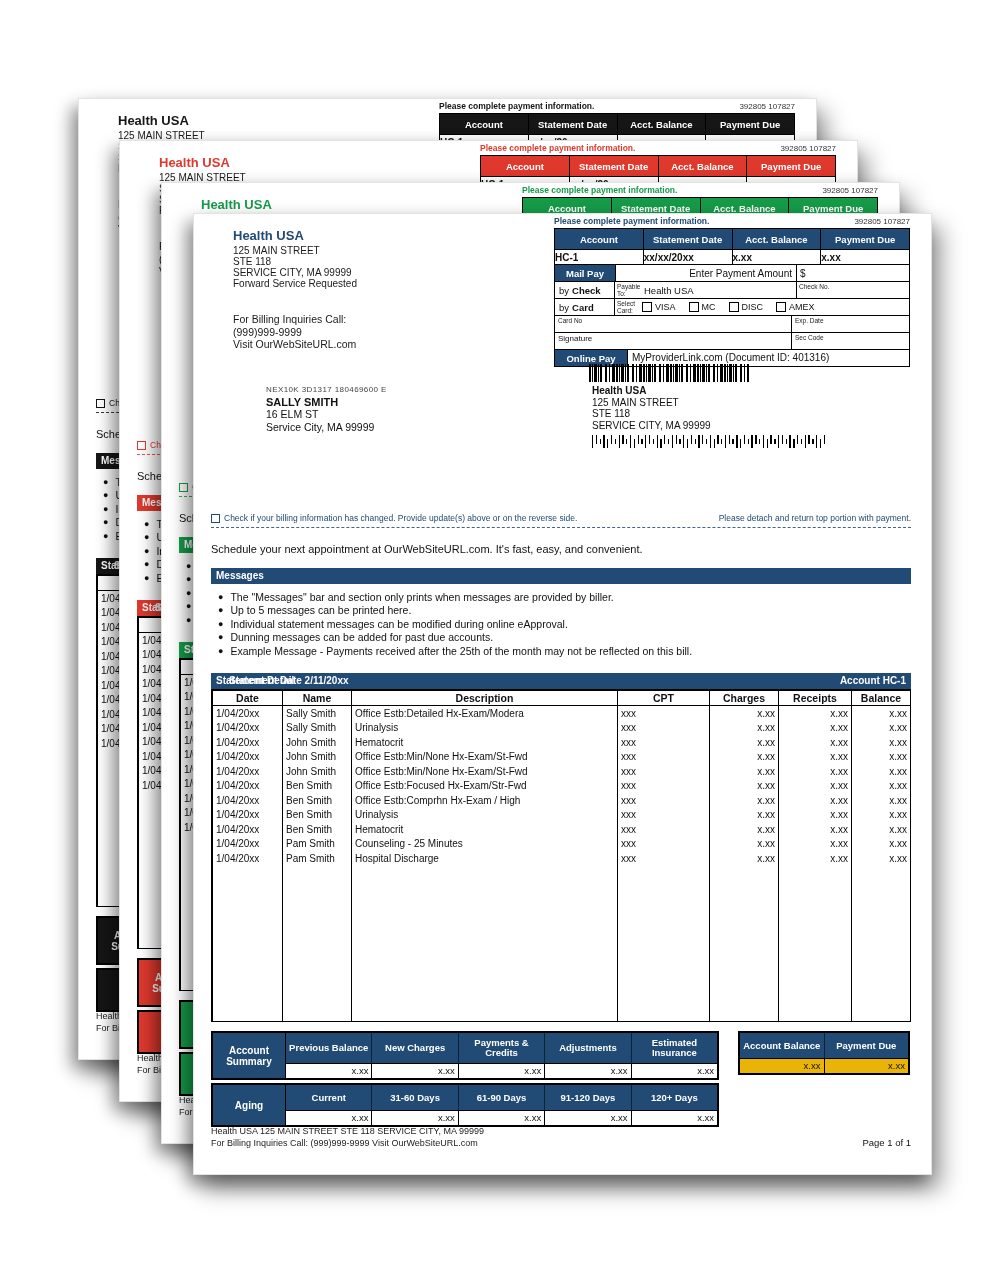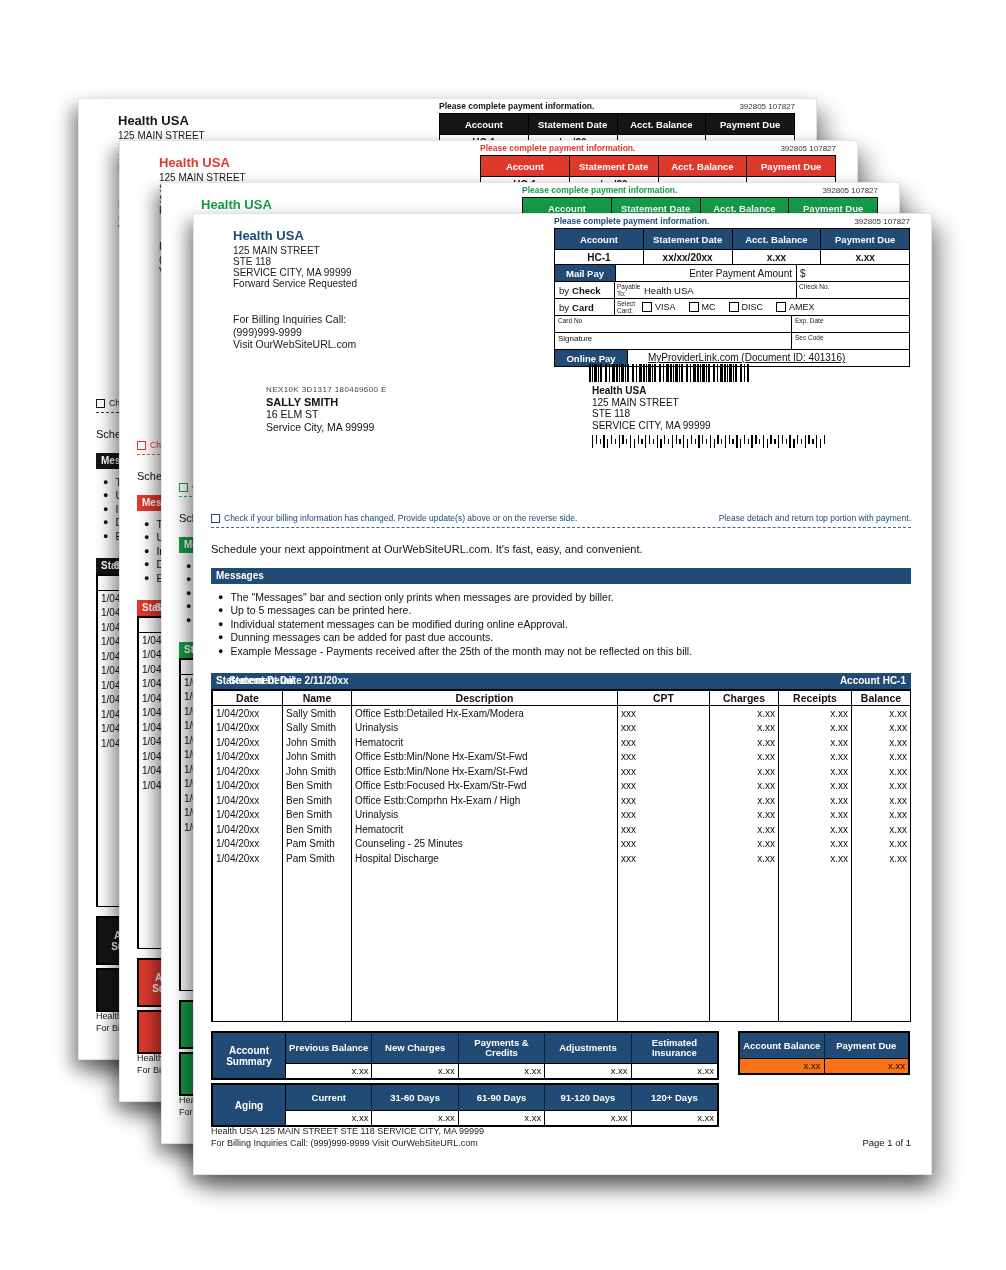--- a/index.html
+++ b/index.html
@@ -30,21 +30,21 @@
   .pay-note{font-size:8.5px;font-weight:bold;color:var(--accent);}
   .doc-number{font-size:8px;color:#333;}
   .pay-table{left:360px;top:14px;width:356px;border:1px solid #000;box-sizing:border-box;background:#fff;}
   .pt-row{display:flex;border-top:1px solid #000;box-sizing:border-box;align-items:stretch;}
   .pt-row:first-child{border-top:0;}
   .pt-head{height:20px;}
   .pt-hcell{flex:1;background:var(--accent);color:#fff;font-size:9.5px;font-weight:bold;
             display:flex;align-items:center;justify-content:center;border-right:1px solid #000;}
   .pt-hcell:last-child{border-right:0;}
   .pt-vals{height:15px;}
-  .pt-vcell{flex:1;text-align:center;font-size:10px;font-weight:bold;line-height:15px;border-right:1px solid #000;}
+  .pt-vcell{flex:1;font-size:10px;font-weight:bold;line-height:15px;border-right:1px solid #000;}
   .pt-vcell:last-child{border-right:0;}
   .pt-mail,.pt-check,.pt-card,.pt-cardno,.pt-sig{height:17px;}
   .pt-online{height:17px;}
   .pt-tag{width:60px;flex:0 0 60px;background:var(--accent);color:#fff;font-size:9.5px;font-weight:bold;
           display:flex;align-items:center;justify-content:center;border-right:1px solid #000;}
   .pt-tag.online{width:72px;flex:0 0 72px;}
   .pt-enter{flex:1;text-align:right;font-size:10px;line-height:17px;padding-right:4px;border-right:1px solid #000;}
   .pt-cash{width:112px;flex:0 0 112px;font-size:10px;line-height:17px;padding-left:3px;box-sizing:border-box;}
   .pt-by{width:60px;flex:0 0 60px;font-size:9.5px;display:flex;align-items:center;padding-left:4px;
          border-right:1px solid #000;box-sizing:border-box;}
@@ -55,21 +55,21 @@
   .payee{font-size:9.5px;}
   .pt-checkno{width:112px;flex:0 0 112px;padding:1px 0 0 2px;box-sizing:border-box;}
   .pt-cards{flex:1;display:flex;align-items:center;}
   .select-label{width:25px;flex:0 0 25px;padding-left:2px;}
   .card-opt{font-size:9px;margin-right:13px;display:flex;align-items:center;}
   .cb{width:8px;height:8px;border:1px solid #000;display:inline-block;margin-right:3px;background:#fff;flex:0 0 auto;}
   .cb-accent{width:7px;height:7px;border-color:var(--accent);margin-right:4px;}
   .pt-long{flex:1;border-right:1px solid #000;padding:1px 0 0 3px;box-sizing:border-box;}
   .pt-short{width:117px;flex:0 0 117px;padding:1px 0 0 3px;box-sizing:border-box;}
   .sig-label{font-size:8px;}
-  .pt-url{flex:1;font-size:10px;line-height:16px;padding-left:20px;text-decoration:underline;}
+  .pt-url{flex:1;font-size:10px;line-height:16px;padding-left:4px;}
 
   
   .barcode{left:395px;top:150px;width:160px;height:18px;display:flex;overflow:hidden;}
   .barcode i{background:#000;height:100%;flex:0 0 auto;}
   .remit{left:398px;top:171px;}
   .remit div{font-size:10px;line-height:11.5px;}
   .remit .remit-title{font-weight:bold;}
   .postal-barcode{left:398px;top:221px;width:240px;height:13px;display:flex;align-items:center;overflow:hidden;}
   .postal-barcode i{width:1.3px;margin-right:2.5px;background:#000;flex:0 0 auto;display:block;}
   .imb-0{height:13px;}.imb-1{height:5px;}.imb-2{height:9px;align-self:flex-start;}.imb-3{height:9px;align-self:flex-end;}
@@ -110,21 +110,21 @@
   .sum-body{flex:1;display:flex;flex-direction:column;}
   .sum-heads{display:flex;height:31px;}
   .bt-heads{display:flex;height:26px;}
   .sum-h{flex:1;background:var(--accent);color:#fff;font-weight:bold;font-size:9.5px;display:flex;
          align-items:center;justify-content:center;text-align:center;line-height:10px;
          border-right:1px solid rgba(0,0,0,.55);border-bottom:1px solid #000;}
   .sum-h:last-child{border-right:0;}
   .sum-vals{display:flex;height:14px;}
   .sum-v{flex:1;text-align:right;font-size:9.5px;line-height:14px;padding-right:3px;border-right:1px solid #000;box-sizing:border-box;}
   .sum-v:last-child{border-right:0;}
-  .balance-table{left:544px;top:817px;width:172px;border:2px solid #000;box-sizing:border-box;background:#f97316;}
+  .balance-table{left:544px;top:817px;width:172px;border:2px solid #000;box-sizing:border-box;background:#eab308;}
   .aging-table{left:17px;top:869px;width:508px;display:flex;border:2px solid #000;box-sizing:border-box;background:#fff;}
   .aging-table .sum-heads{height:26px;}
 
   
   .footer1{left:17px;top:912px;font-size:9px;color:#222;}
   .footer2{left:17px;top:924px;font-size:9px;color:#222;}
   .page-num{right:20px;top:923px;font-size:9.5px;color:#111;}
 </style>
 </head>
 <body>

